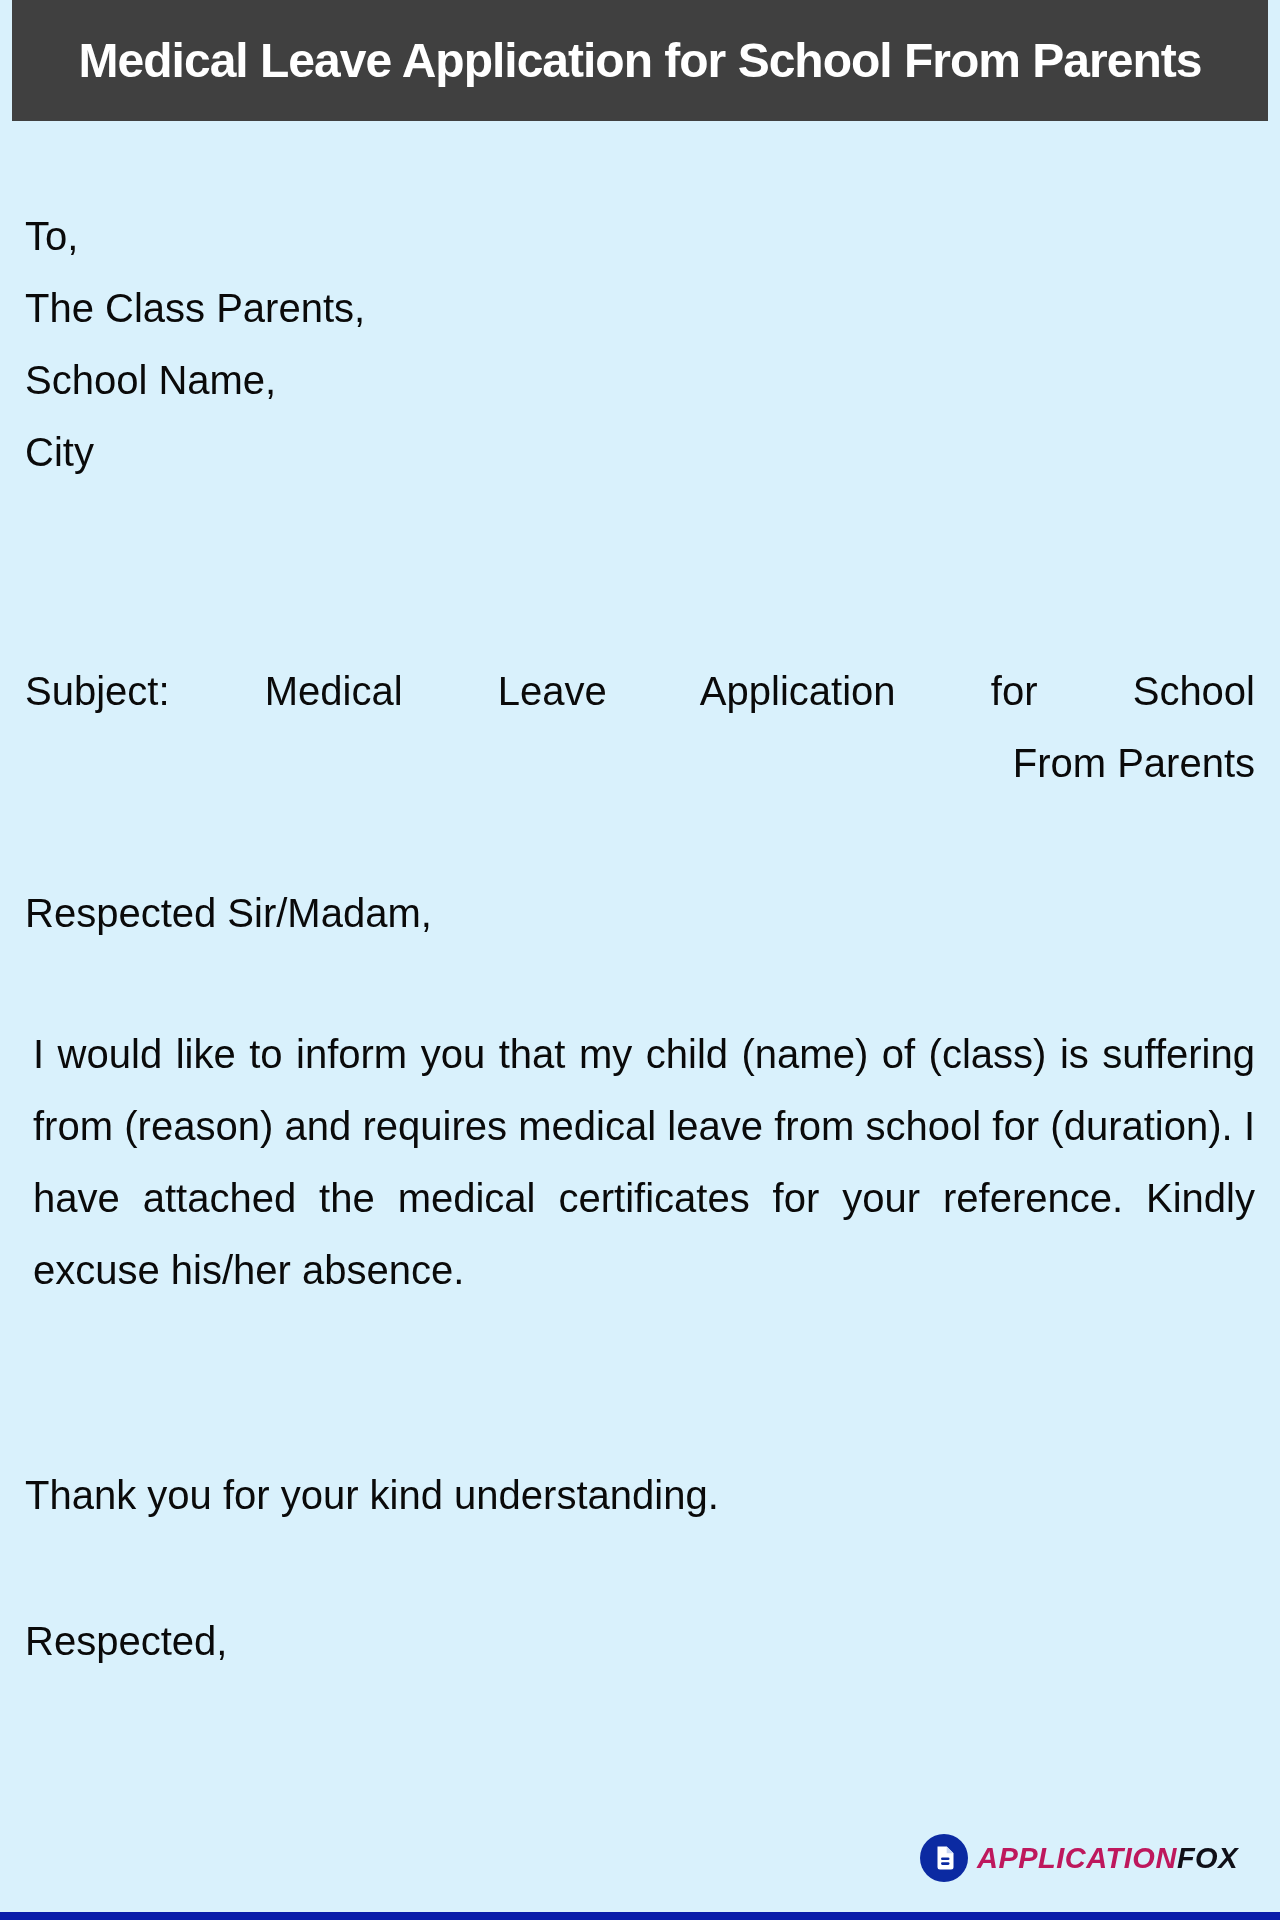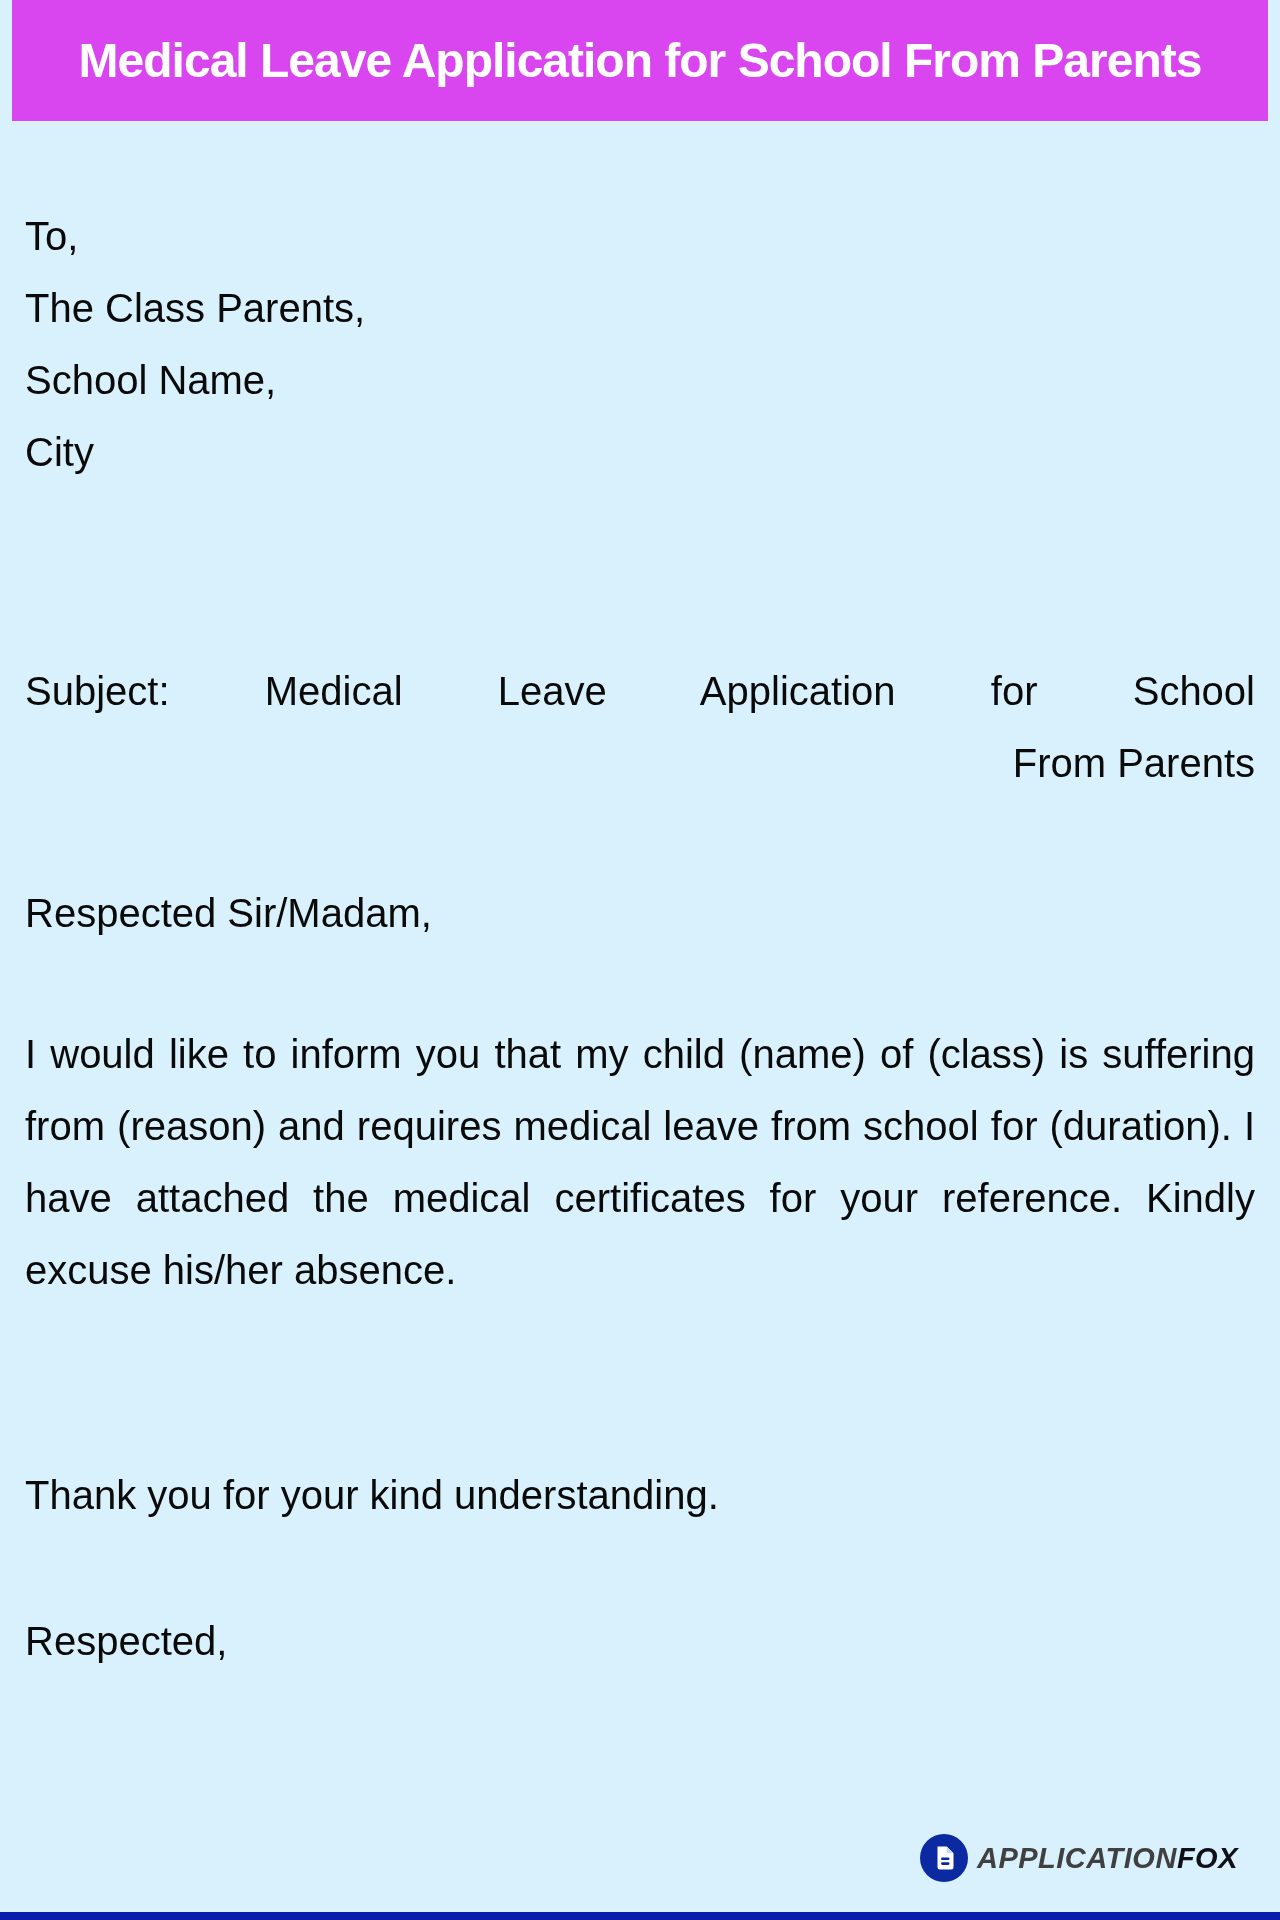--- a/index.html
+++ b/index.html
@@ -16,21 +16,21 @@
     width: 1280px;
     height: 1920px;
     background: #d9f1fc;
   }
   .header-bar {
     position: absolute;
     top: 0;
     left: 12px;
     right: 12px;
     height: 121px;
-    background: #d946ef;
+    background: #404040;
     display: flex;
     align-items: center;
     justify-content: center;
   }
   .header-title {
     color: #ffffff;
     font-size: 48px;
     font-weight: 700;
     letter-spacing: -1px;
     white-space: nowrap;
@@ -41,40 +41,40 @@
     right: 25px;
     color: #0a0a0a;
     font-size: 40px;
     line-height: 72px;
   }
   .address-block    { top: 200px; }
   .subject-block    { top: 655px; }
   .subject-line-1   { text-align: justify; text-align-last: justify; }
   .subject-line-2   { text-align: right; }
   .salutation-block { top: 877px; }
-  .body-block       { top: 1018px; text-align: justify; }
+  .body-block       { top: 1018px; text-align: justify; margin-left: 8px; }
   .thanks-block     { top: 1459px; }
   .signoff-block    { top: 1605px; }
   .brand-logo {
     position: absolute;
     top: 1833px;
     right: 42px;
     height: 50px;
     display: flex;
     align-items: center;
     gap: 9px;
   }
   .brand-text {
     font-size: 29px;
     font-weight: 800;
     font-style: italic;
     letter-spacing: 0.5px;
     white-space: nowrap;
   }
-  .brand-text .part1 { color: #404040; margin-top: 36px; }
+  .brand-text .part1 { color: #be185d; margin-top: 36px; }
   .brand-text .part2 { color: #101018; }
   .footer-bar {
     position: absolute;
     left: 0;
     right: 0;
     bottom: 0;
     height: 8px;
     background: #0a1caa;
   }
 </style>

